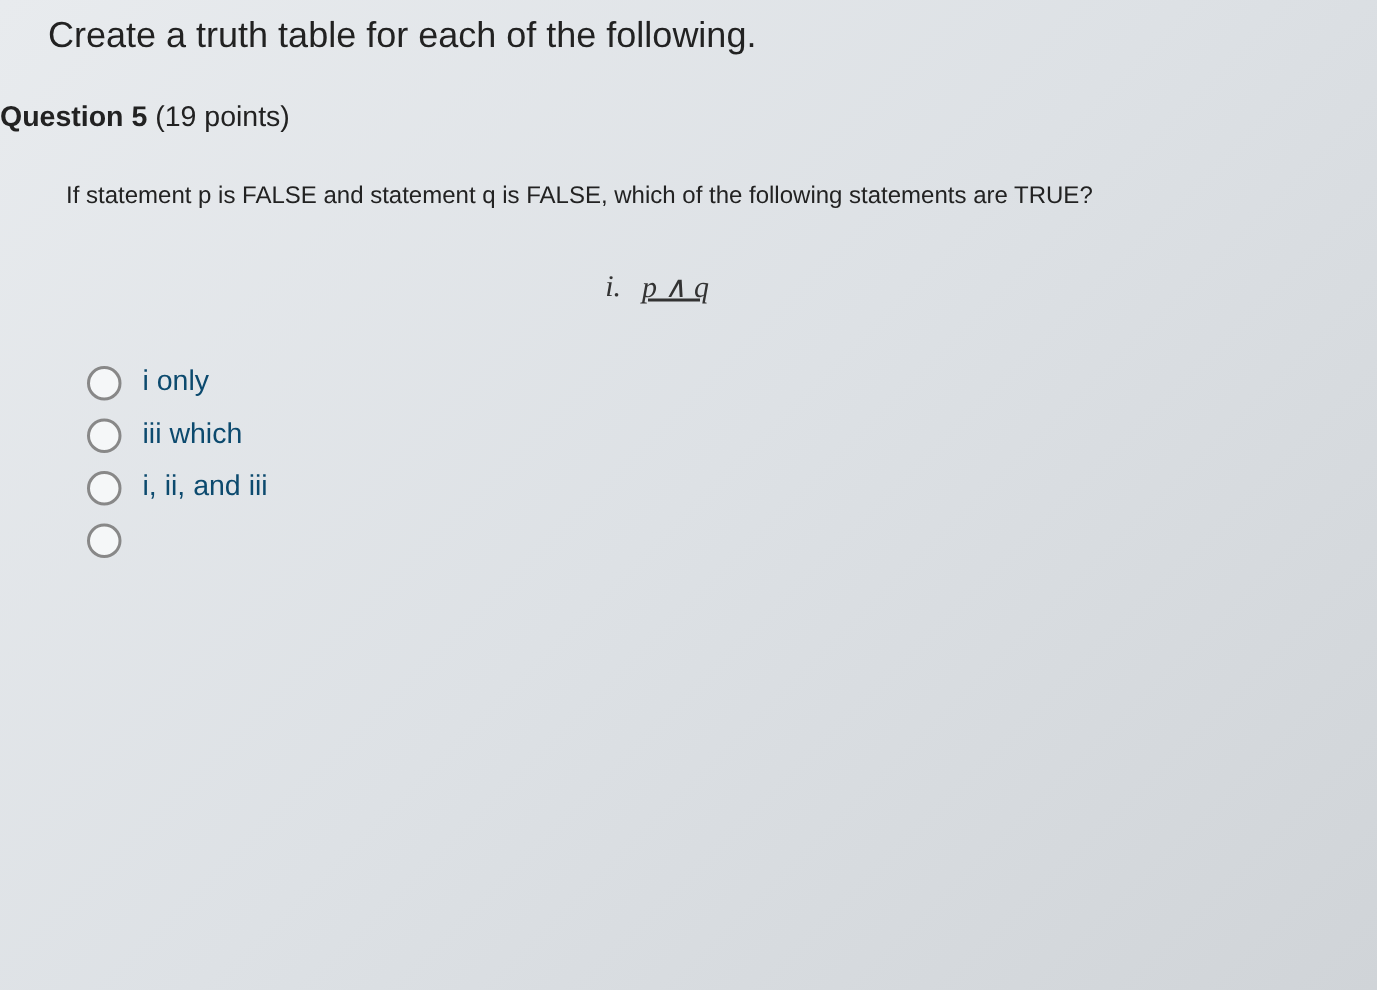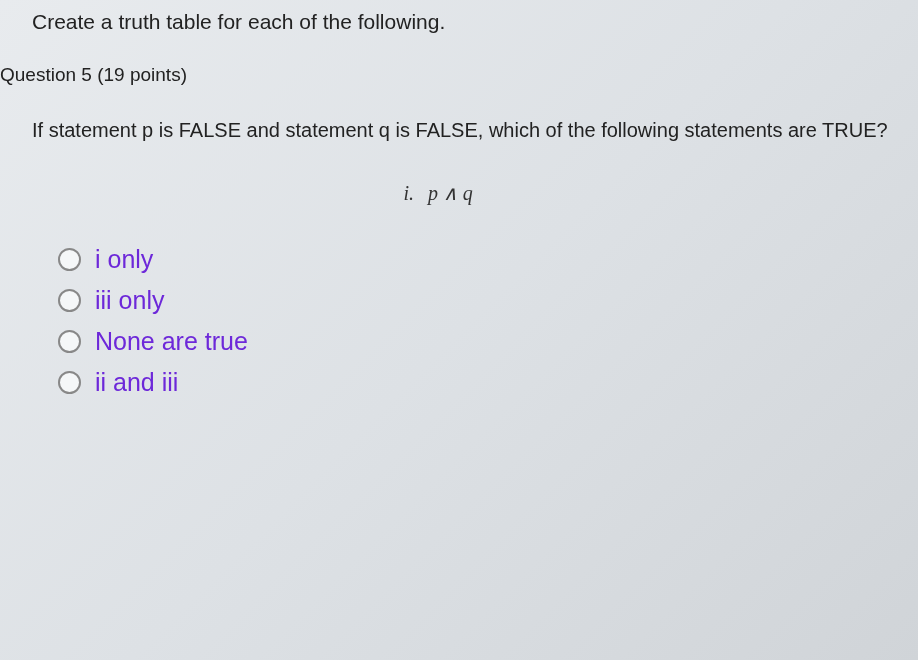--- a/index.html
+++ b/index.html
@@ -10,37 +10,37 @@
     body {
       font-family: 'Segoe UI', Tahoma, Geneva, sans-serif;
       background: linear-gradient(135deg, #e8ebee 0%, #dde1e5 50%, #d0d4d8 100%);
       width: 918px;
       height: 660px;
       padding: 10px 20px 20px 0;
       color: #2a2a2a;
       position: relative;
     }
     .instruction {
-      font-size: 21px;
+      font-size: 24px;
       margin-left: 32px;
       margin-bottom: 30px;
       color: #222;
     }
     .question-header {
       font-size: 19px;
       margin-left: 0;
       margin-bottom: 28px;
       color: #222;
     }
     .question-header .bold {
-      font-weight: 400;
+      font-weight: 700;
     }
     .question-text {
-      font-size: 20px;
-      margin-left: 32px;
+      font-size: 16px;
+      margin-left: 44px;
       line-height: 1.6;
       color: #222;
       margin-bottom: 35px;
     }
     .statements {
       margin-left: 370px;
       margin-bottom: 40px;
     }
     .statement-row {
       display: flex;
@@ -51,42 +51,43 @@
       color: #333;
     }
     .statement-label {
       font-style: italic;
       width: 44px;
       text-align: right;
       margin-right: 14px;
     }
     .statement-expr {
       font-style: italic;
+      text-decoration: underline;
     }
     .options {
       margin-left: 58px;
     }
     .option-row {
       display: flex;
       align-items: center;
       margin-bottom: 12px;
       cursor: pointer;
     }
     .radio {
       width: 23px;
       height: 23px;
       border: 2.5px solid #888;
       border-radius: 50%;
       background: #f5f7f8;
       margin-right: 14px;
       flex-shrink: 0;
     }
     .option-label {
-      font-size: 25px;
-      color: #6d28d9;
+      font-size: 19px;
+      color: #0c4a6e;
     }
   </style>
 </head>
 <body>
 
 <div class="instruction">Create a truth table for each of the following.</div>
 
 <div class="question-header">
   <span class="bold">Question 5</span>
   <span>(19 points)</span>
@@ -101,23 +102,22 @@
   </div>
 </div>
 
 <div class="options">
   <div class="option-row">
     <div class="radio"></div>
     <span class="option-label">i only</span>
   </div>
   <div class="option-row">
     <div class="radio"></div>
-    <span class="option-label">iii only</span>
+    <span class="option-label">iii which</span>
   </div>
   <div class="option-row">
     <div class="radio"></div>
-    <span class="option-label">None are true</span>
+    <span class="option-label">i, ii, and iii</span>
   </div>
   <div class="option-row">
     <div class="radio"></div>
-    <span class="option-label">ii and iii</span>
   </div>
 </div>
 
 </body></html>

